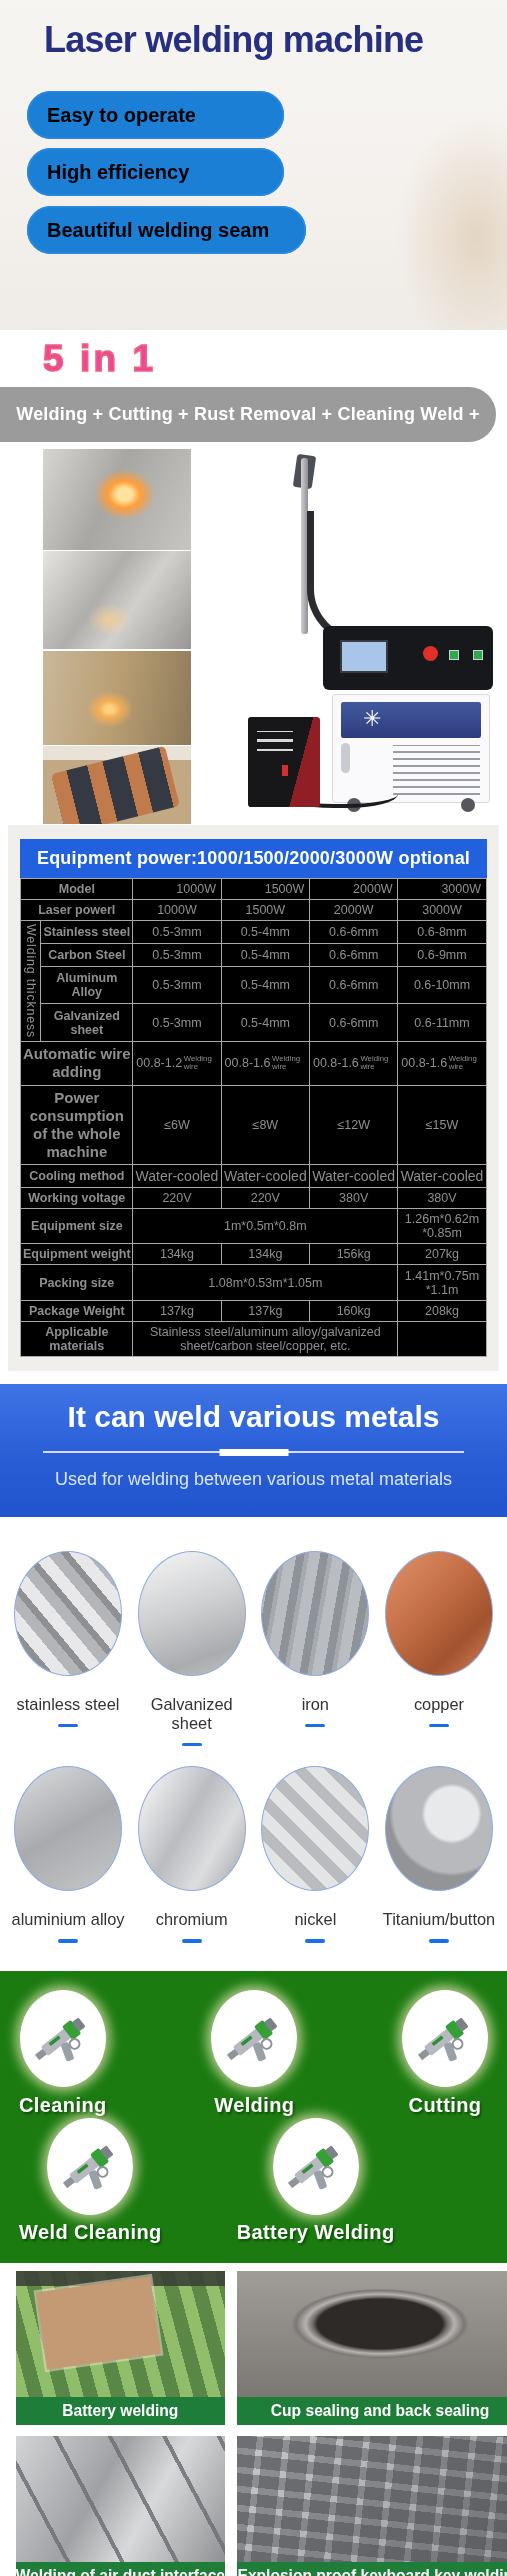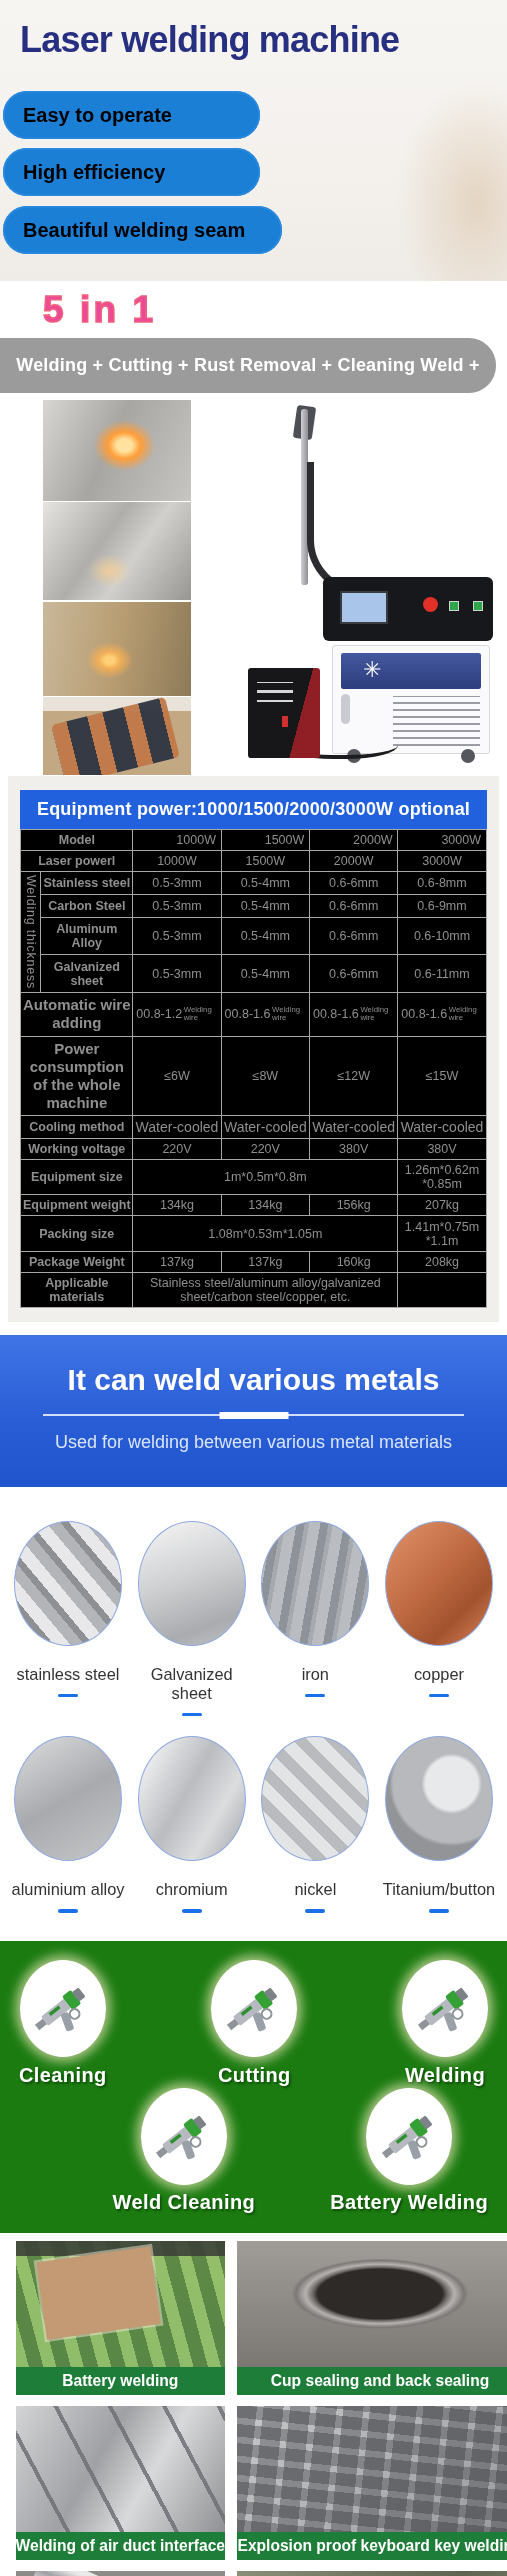--- a/index.html
+++ b/index.html
@@ -4,21 +4,21 @@
 <style>
   * { box-sizing: border-box; margin: 0; padding: 0; }
   body {
     width: 507px; min-height: 2576px; margin: 0; background: #ffffff;
     font-family: "Liberation Sans", sans-serif;
   }
   .page { width: 507px; overflow: hidden; }
 
   
   .hero {
-    height: 281px; position: relative; padding: 19px 0 0 20px;
+    height: 330px; position: relative; padding: 19px 0 0 44px;
     background:
       radial-gradient(117px 172px at 94% 72%, rgba(216,190,160,.55), rgba(216,190,160,0) 70%),
       linear-gradient(180deg, #f7f5f2 0%, #f3f0ec 70%, #efece7 100%);
   }
   .hero h1 {
     color: #272f80; font-size: 36px; font-weight: 800; letter-spacing: -0.8px;
   }
   .pill {
     background: #1b7fd6; color: #000000; font-size: 20px; font-weight: 700;
     border-radius: 25px; height: 48px; line-height: 48px; padding-left: 20px;
@@ -116,21 +116,21 @@
   td.sublab { text-align: left; color: #3f3f3f; font-weight: 700; font-size: 10px; padding-left: 3.9px; }
   tr.r-model td.val { text-align: right; padding-right: 4.7px; }
   td.wirecell { padding: 1.6px 0; }
   .wirewrap { display: flex; align-items: center; justify-content: center; gap: 1.6px; }
   .wv { font-size: 12.5px; } 
   .wn { width: 34px; font-size: 7.8px; line-height: 1.1; text-align: left; display: inline-block; }
   tr.r-cool td.val { font-size: 14px; }
   td.mat { text-align: left; font-size: 9.8px; color: #7a7a7a; padding-left: 3.9px; }
 
   
-  .weld-banner { margin-top: 12.5px; height: 152px; text-align: center; padding-top: 28px;
+  .weld-banner { margin-top: 12.5px; height: 133px; text-align: center; padding-top: 16px;
       background: linear-gradient(180deg, #3f74e6 0%, #2a5ed6 55%, #1f54cd 100%); }
   .weld-banner h2 { color: #ffffff; font-size: 30px; font-weight: 800; letter-spacing: 0; }
   .divider { position: relative; height: 7px; width: 421px; margin: 15.6px auto 12.5px auto; }
   .divider-line { position: absolute; left: 0; right: 0; top: 2.3px; height: 1.6px;
       background: rgba(255,255,255,.8); }
   .divider-center { position: absolute; left: 50%; transform: translateX(-50%); top: 0;
       width: 69px; height: 7px; background: #ffffff; }
   .weld-banner p { color: #d9e5ff; font-size: 18px; font-weight: 400; }
 
   
@@ -146,21 +146,21 @@
   .mi2 { background: repeating-linear-gradient(100deg,#b9bcc1 0 11px,#8e9299 11px 19px,#a6a9ae 19px 23.4px); }
   .mi3 { background: linear-gradient(135deg,#e2926a,#c06b43 45%,#a2532e 72%,#d8845a); }
   .mi4 { background: linear-gradient(150deg,#dcdddf,#a9aaad 50%,#c6c7c9); }
   .mi5 { background: linear-gradient(120deg,#f0f0f1 10%,#babcc0 45%,#dcdddf 70%,#9da0a4); }
   .mi6 { background: repeating-linear-gradient(45deg,#e3e4e6 0 12.5px,#b9bbbf 12.5px 23.4px); }
   .mi7 { background: radial-gradient(circle at 62% 38%,#e8e9eb 0 26%,#b7b9bd 30% 58%,#929498 62%); }
 
   
   .guns { background: #1b7b10; padding: 19px 19px 19px 19px; }
   .gun-row { display: flex; justify-content: space-between; }
-  .gun-row.row2 { justify-content: flex-end; gap: 75px; margin-top: 1.6px; }
+  .gun-row.row2 { justify-content: flex-start; gap: 75px; margin-top: 1.6px; }
   .gun-item { text-align: center; }
   .oval { width: 86px; height: 97px; border-radius: 50%; background: #ffffff;
       margin: 0 auto; display: flex; align-items: center; justify-content: center;
       box-shadow: 0 0 11px 4.7px rgba(250,240,200,.65); }
   .gun-svg { width: 69px; height: 69px; }
   .gun-label { margin-top: 6.2px; color: #ffffff; font-size: 20px; font-weight: 700;
       letter-spacing: 0.4px; text-shadow: 1.6px 1.6px 2.3px rgba(0,0,0,.4); }
 
   
   .apps { display: grid; grid-template-columns: 1fr 1fr; gap: 11px 12.5px;
@@ -459,29 +459,29 @@
             </svg>
           </div>
         <div class="gun-label">Cleaning</div>
       </div>
       <div class="gun-item">
         <div class="oval">
             <svg class="gun-svg" viewBox="0 0 88 88" width="69" height="69">
               <use href="#gun"></use>
             </svg>
           </div>
-        <div class="gun-label">Cutting</div>
+        <div class="gun-label">Welding</div>
       </div>
       <div class="gun-item">
         <div class="oval">
             <svg class="gun-svg" viewBox="0 0 88 88" width="69" height="69">
               <use href="#gun"></use>
             </svg>
           </div>
-        <div class="gun-label">Welding</div>
+        <div class="gun-label">Cutting</div>
       </div>
     </div>
     <div class="gun-row row2">
       <div class="gun-item">
         <div class="oval">
             <svg class="gun-svg" viewBox="0 0 88 88" width="69" height="69">
               <use href="#gun"></use>
             </svg>
           </div>
         <div class="gun-label">Weld Cleaning</div>

